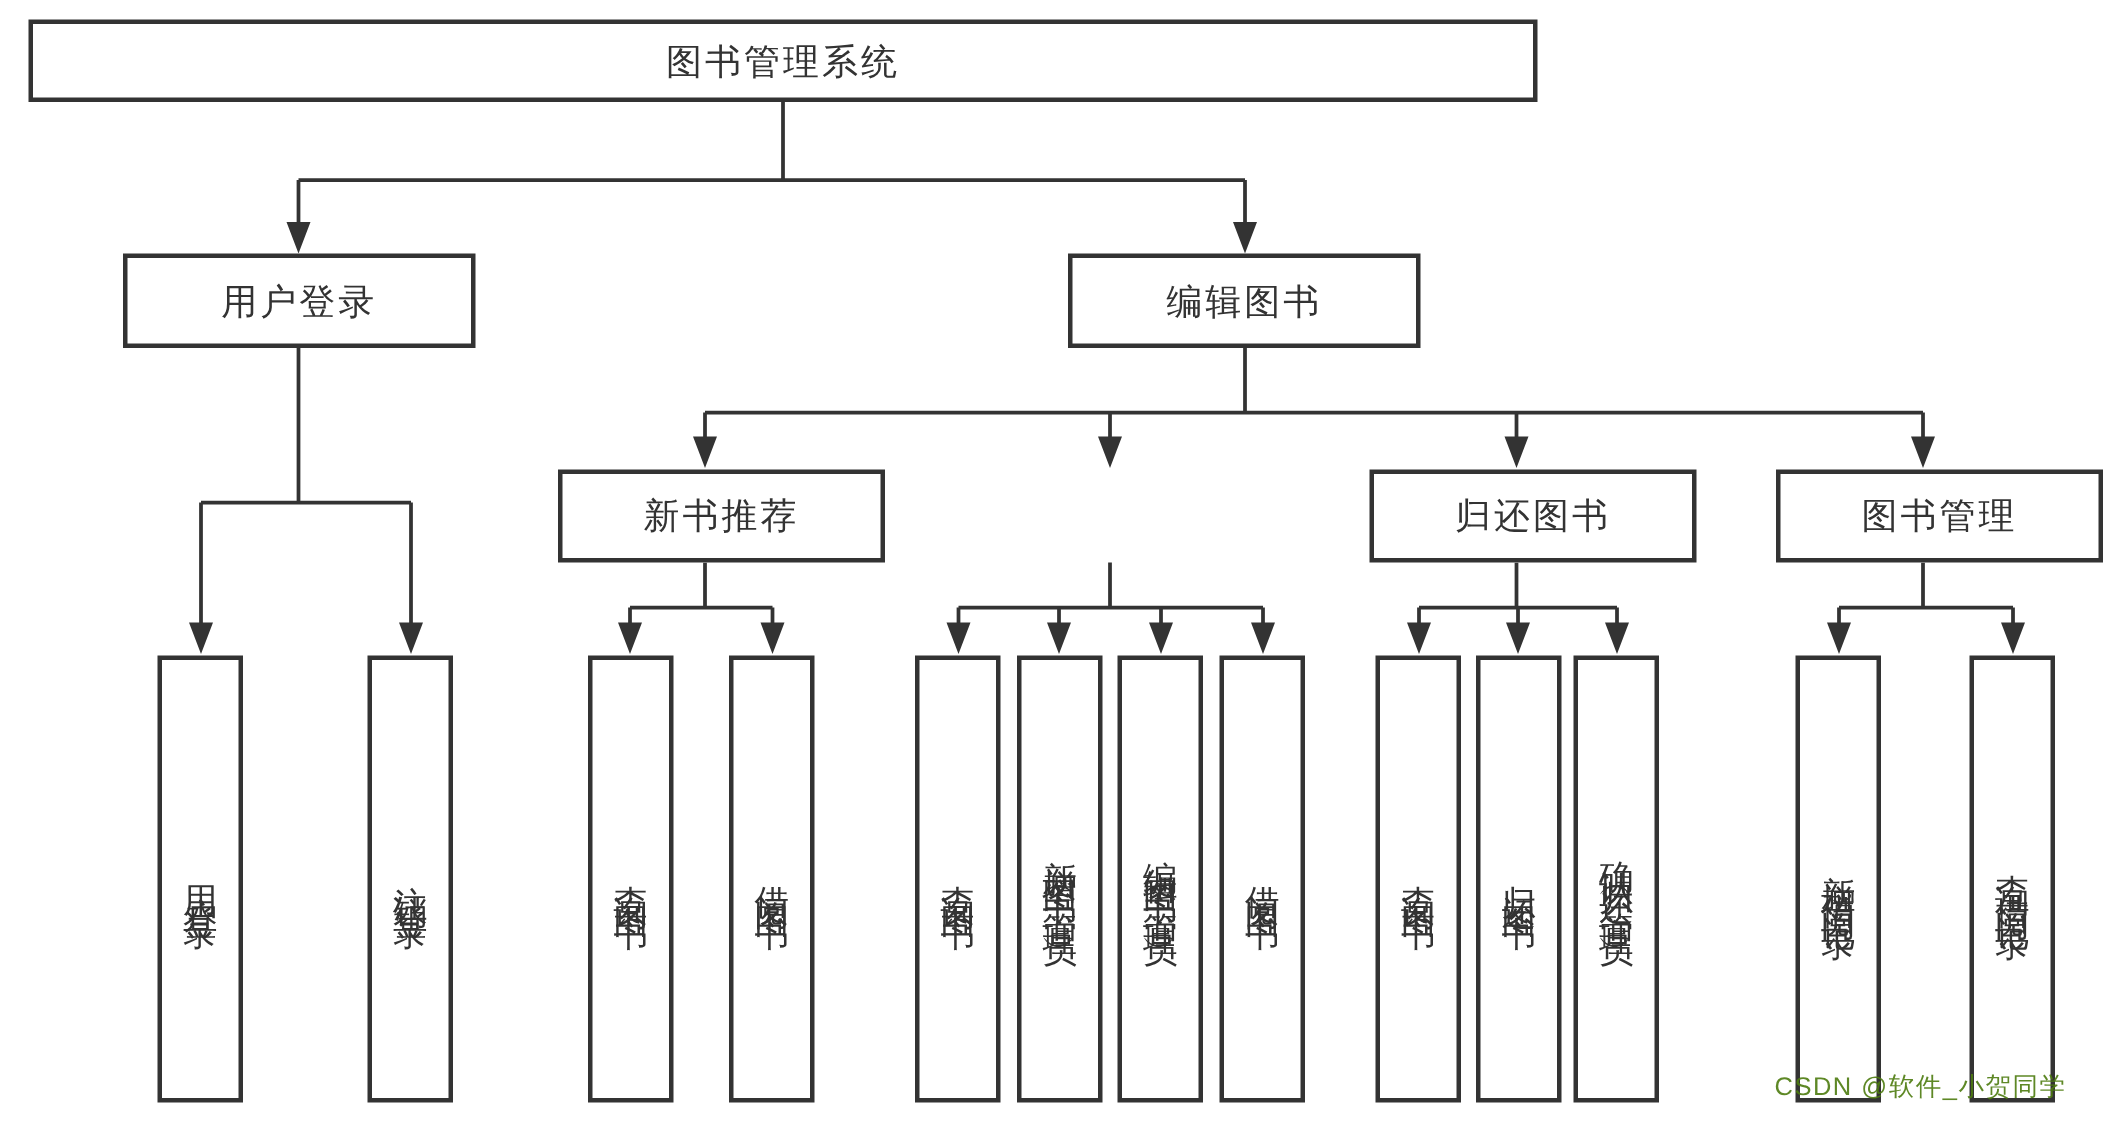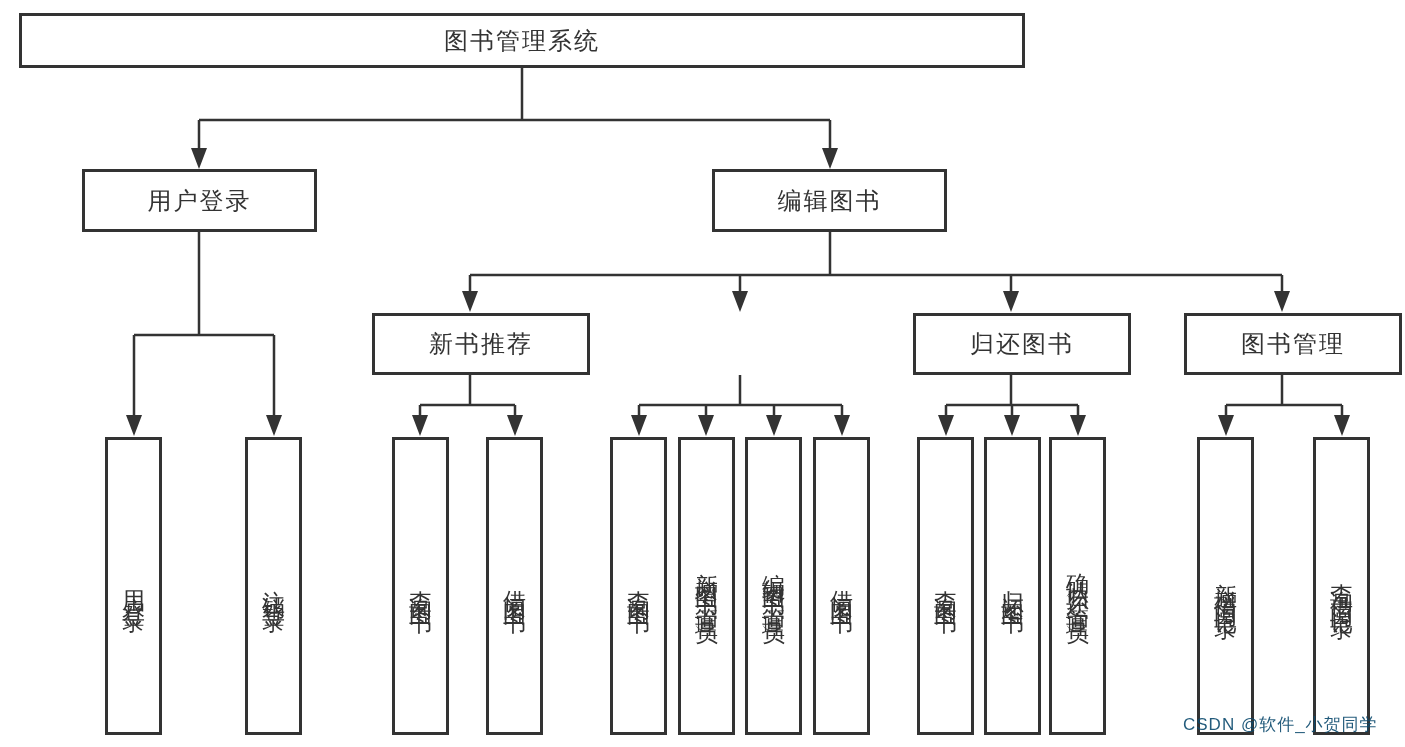--- a/index.html
+++ b/index.html
@@ -103,14 +103,14 @@
     <span class="vtext">确认归还（管理员）</span>
   </div>
 
   <div class="box leaf" style="left:1197px">
     <span class="vtext">新增借阅记录</span>
   </div>
   <div class="box leaf" style="left:1313px">
     <span class="vtext">查询借阅记录</span>
   </div>
 
-  <div class="watermark" style="color: #0c4a6e;">CSDN @软件_小贺同学</div>
+  <div class="watermark" style="color: #4d7c0f;">CSDN @软件_小贺同学</div>
 </div>
 
 </body></html>

